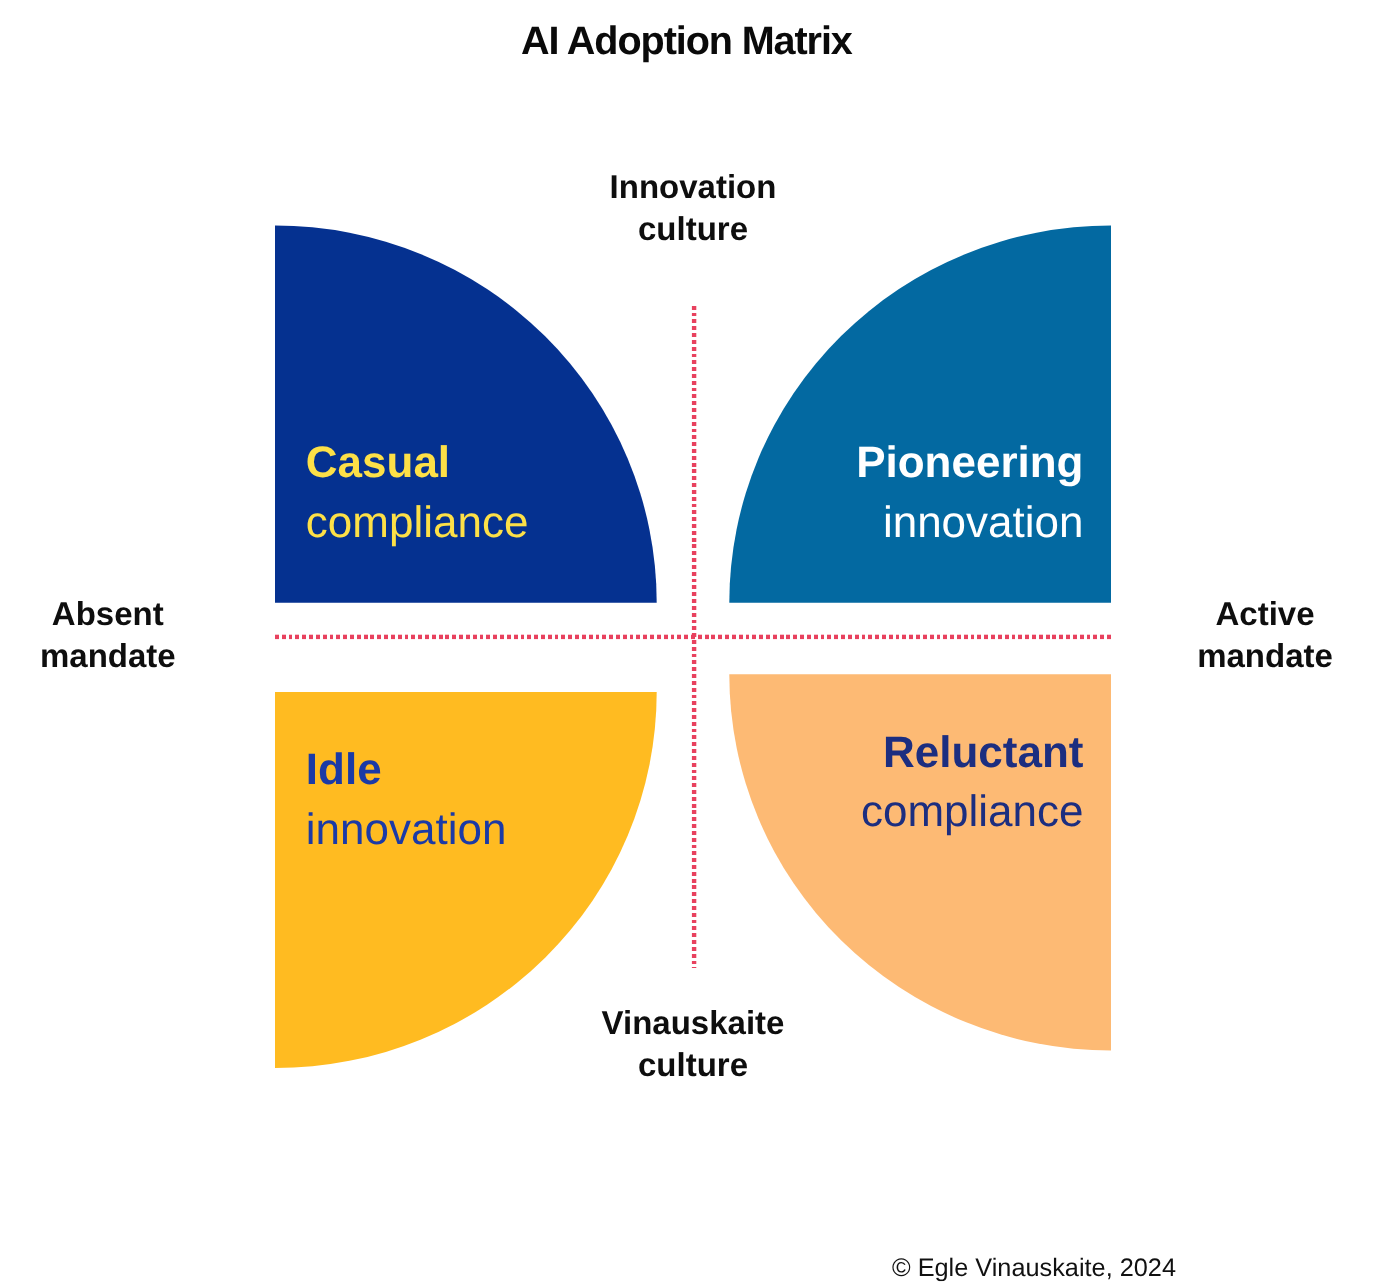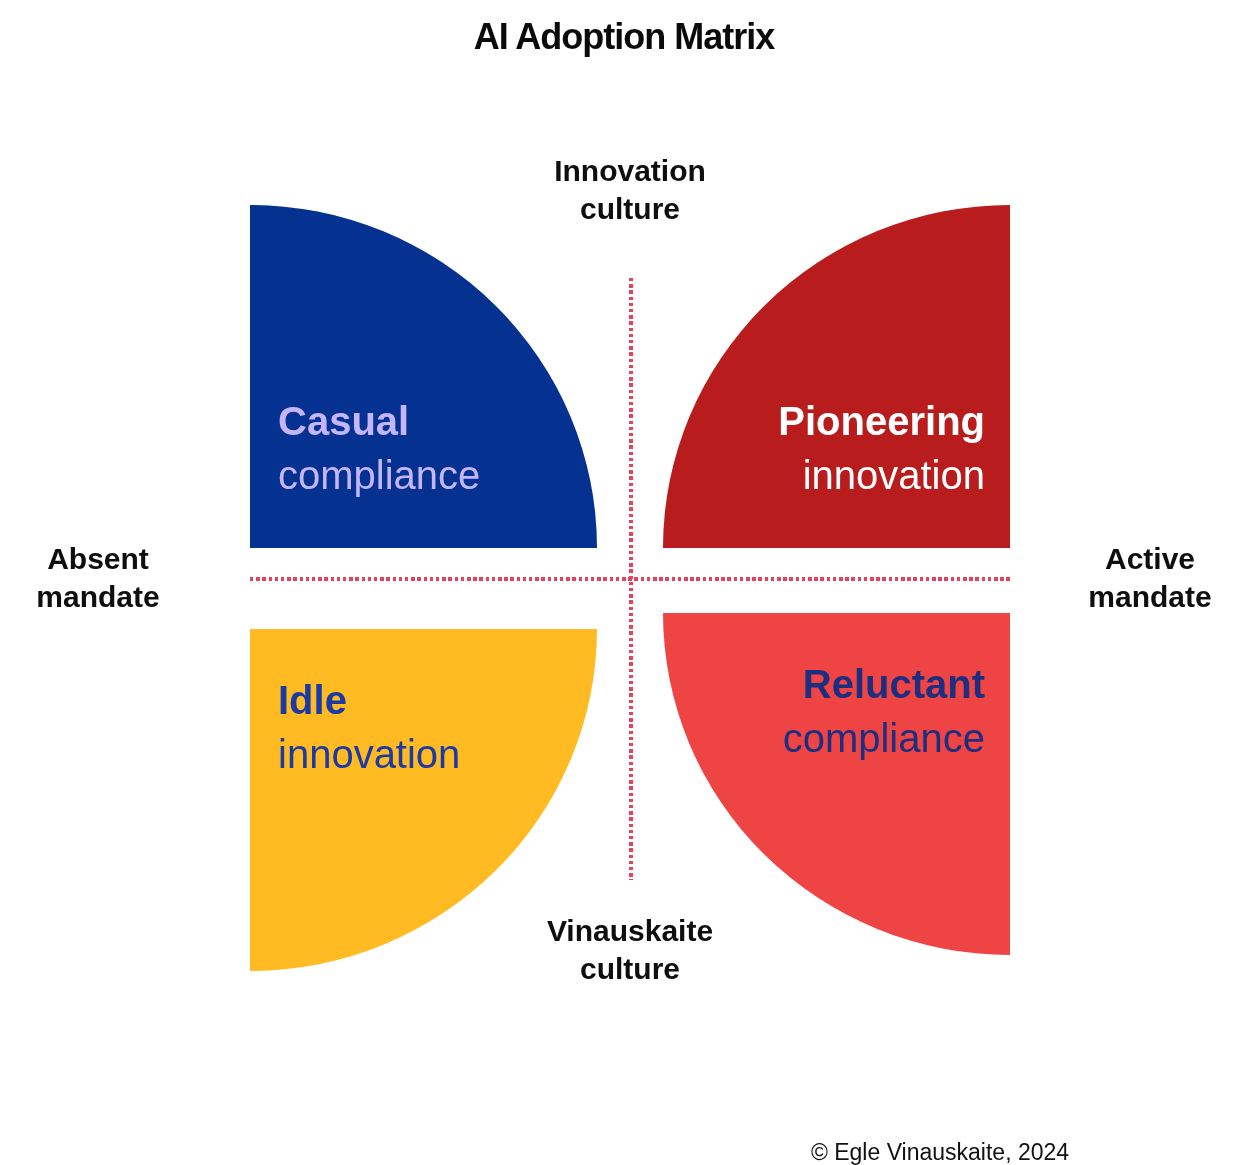--- a/index.html
+++ b/index.html
@@ -93,42 +93,42 @@
   <h1 class="page-title">AI Adoption Matrix</h1>
 
   <div class="axis-label top">
     <span>Innovation</span>
     <span>culture</span>
   </div>
 
   <div class="axis-line-v"></div>
   <div class="axis-line-h"></div>
 
-  <div class="quad tl" style="background: rgb(5, 49, 144); color: #c4b5fd;">
+  <div class="quad tl" style="background: rgb(5, 49, 144); color: #fde047;">
     <div class="quad-text">
       <span class="quad-title">Casual</span>
       <span class="quad-subtitle">compliance</span>
     </div>
   </div>
 
-  <div class="quad tr" style="background: #b91c1c; color: rgb(255, 255, 255);">
+  <div class="quad tr" style="background: #0369a1; color: rgb(255, 255, 255);">
     <div class="quad-text">
       <span class="quad-title">Pioneering</span>
       <span class="quad-subtitle">innovation</span>
     </div>
   </div>
 
   <div class="quad bl" style="background: rgb(255, 187, 33); color: rgb(27, 58, 166); margin-top: 16px;">
     <div class="quad-text">
       <span class="quad-title">Idle</span>
       <span class="quad-subtitle">innovation</span>
     </div>
   </div>
 
-  <div class="quad br" style="background: #ef4444; color: rgb(28, 46, 128);">
+  <div class="quad br" style="background: #fdba74; color: rgb(28, 46, 128);">
     <div class="quad-text">
       <span class="quad-title">Reluctant</span>
       <span class="quad-subtitle">compliance</span>
     </div>
   </div>
 
   <div class="axis-label left">
     <span>Absent</span>
     <span>mandate</span>
   </div>

